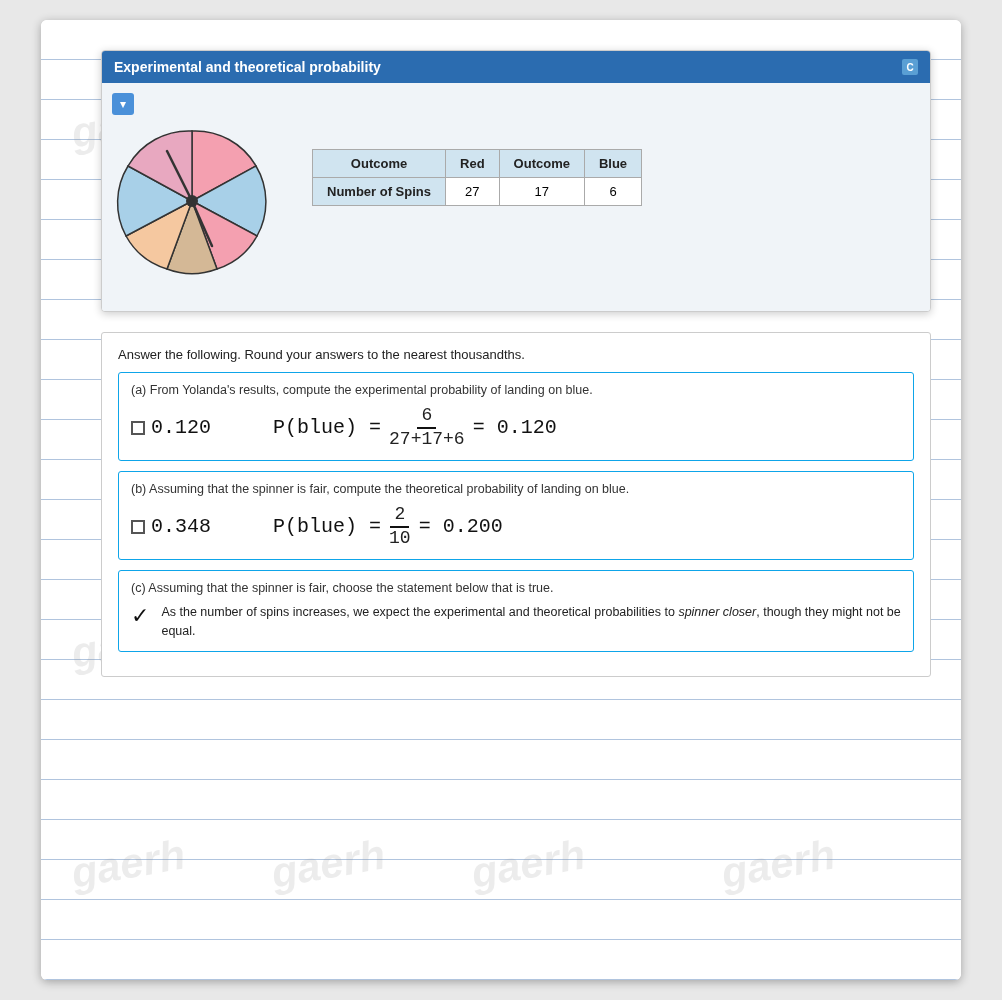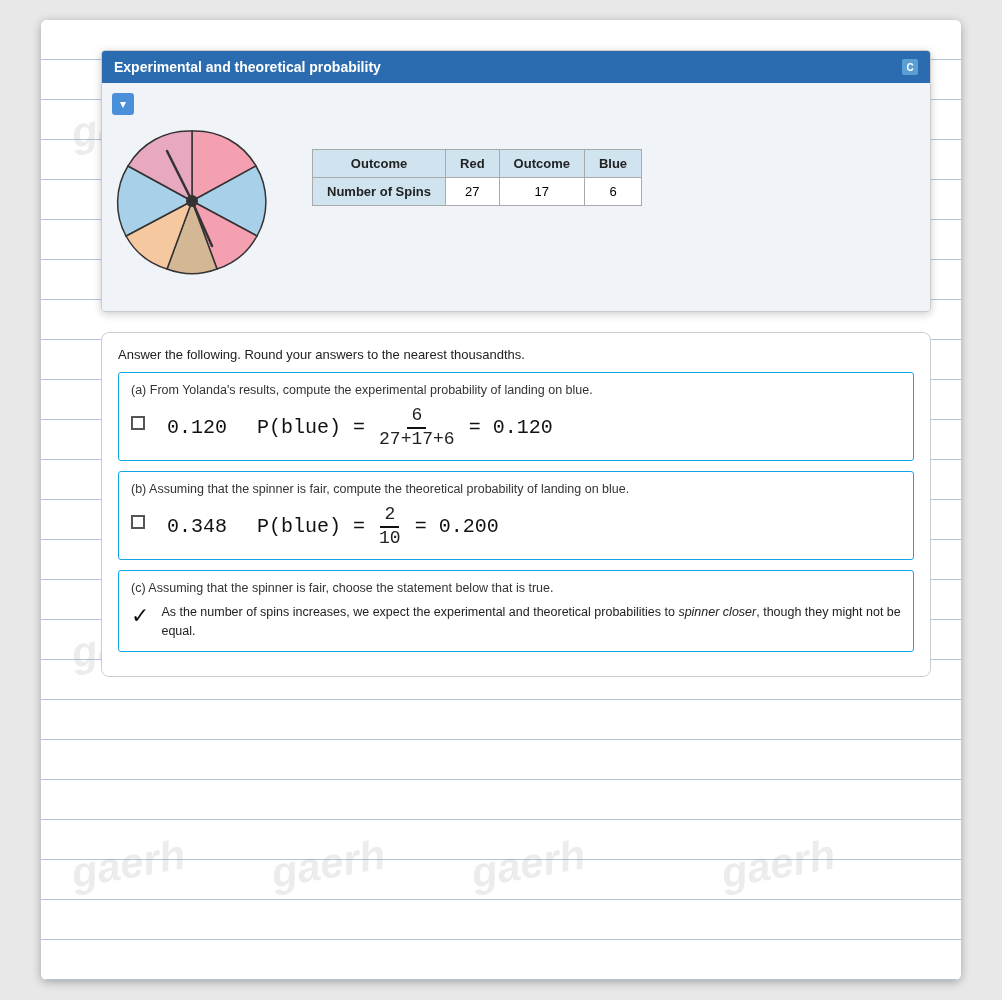--- a/index.html
+++ b/index.html
@@ -158,21 +158,21 @@
       background: #d0e4f0;
       font-weight: bold;
       color: #222;
       text-align: left;
     }
 
     
     .answer-section {
       background: white;
       border: 1px solid #ccc;
-      border-radius: 8px;
+      border-radius: 3px;
       padding: 14px 16px;
       font-size: 13px;
       color: #222;
     }
 
     .answer-section .instructions {
       margin-bottom: 10px;
       font-size: 13px;
     }
 
@@ -190,44 +190,46 @@
     }
 
     .answer-row {
       display: flex;
       align-items: center;
       gap: 30px;
     }
 
     .answer-box {
       display: flex;
-      gap: 22px;
+      align-items: center;
+      gap: 6px;
       font-size: 22px;
       font-family: 'Courier New', monospace;
     }
 
     .checkbox-sq {
       width: 14px;
       height: 14px;
       border: 2px solid #555;
       display: inline-block;
     }
 
     .handwritten {
       font-family: 'Courier New', monospace;
       font-size: 20px;
       color: #111;
     }
 
     .fraction-expr {
       display: flex;
       align-items: center;
-      gap: 10px;
+      gap: 4px;
       font-size: 18px;
       font-family: 'Courier New', monospace;
+      margin-left: 32px;
     }
 
     .fraction {
       display: inline-flex;
       flex-direction: column;
       align-items: center;
       font-size: 18px;
       line-height: 1.2;
     }
 

